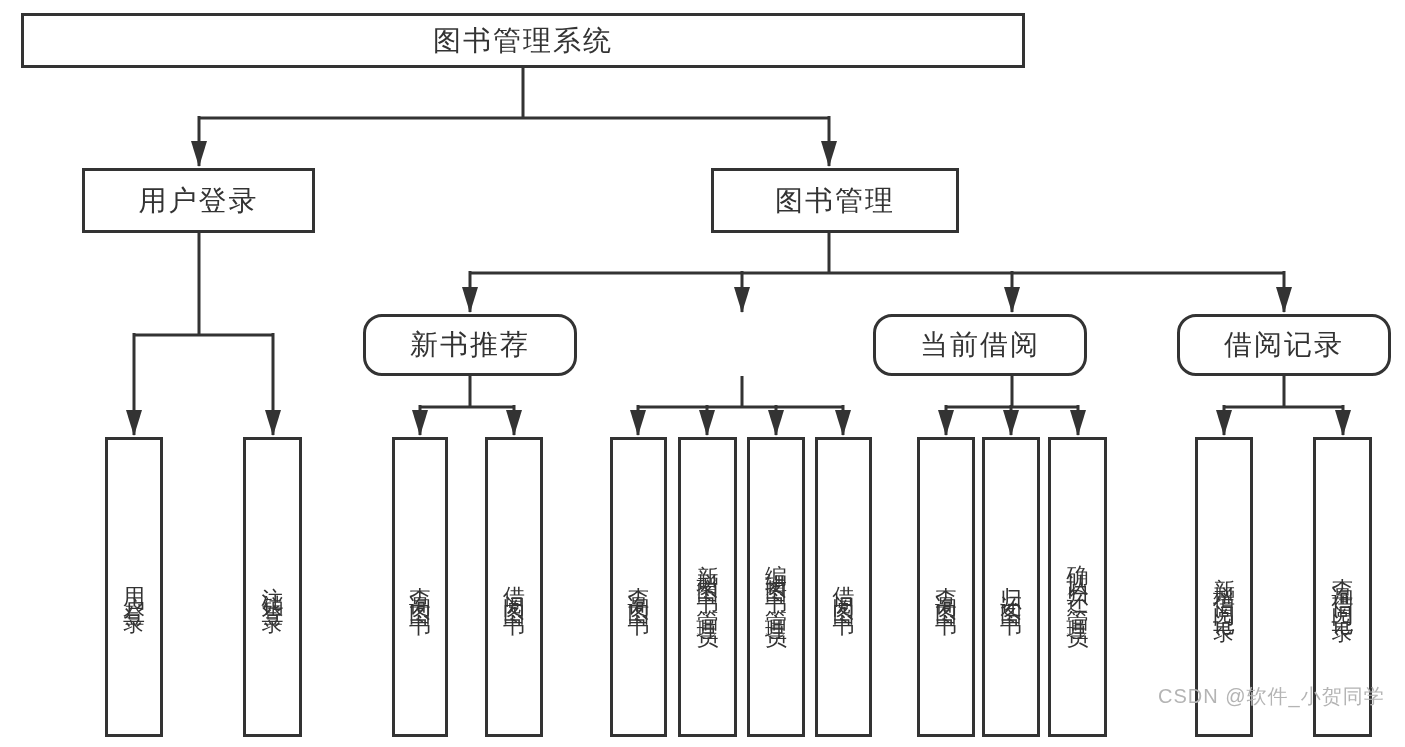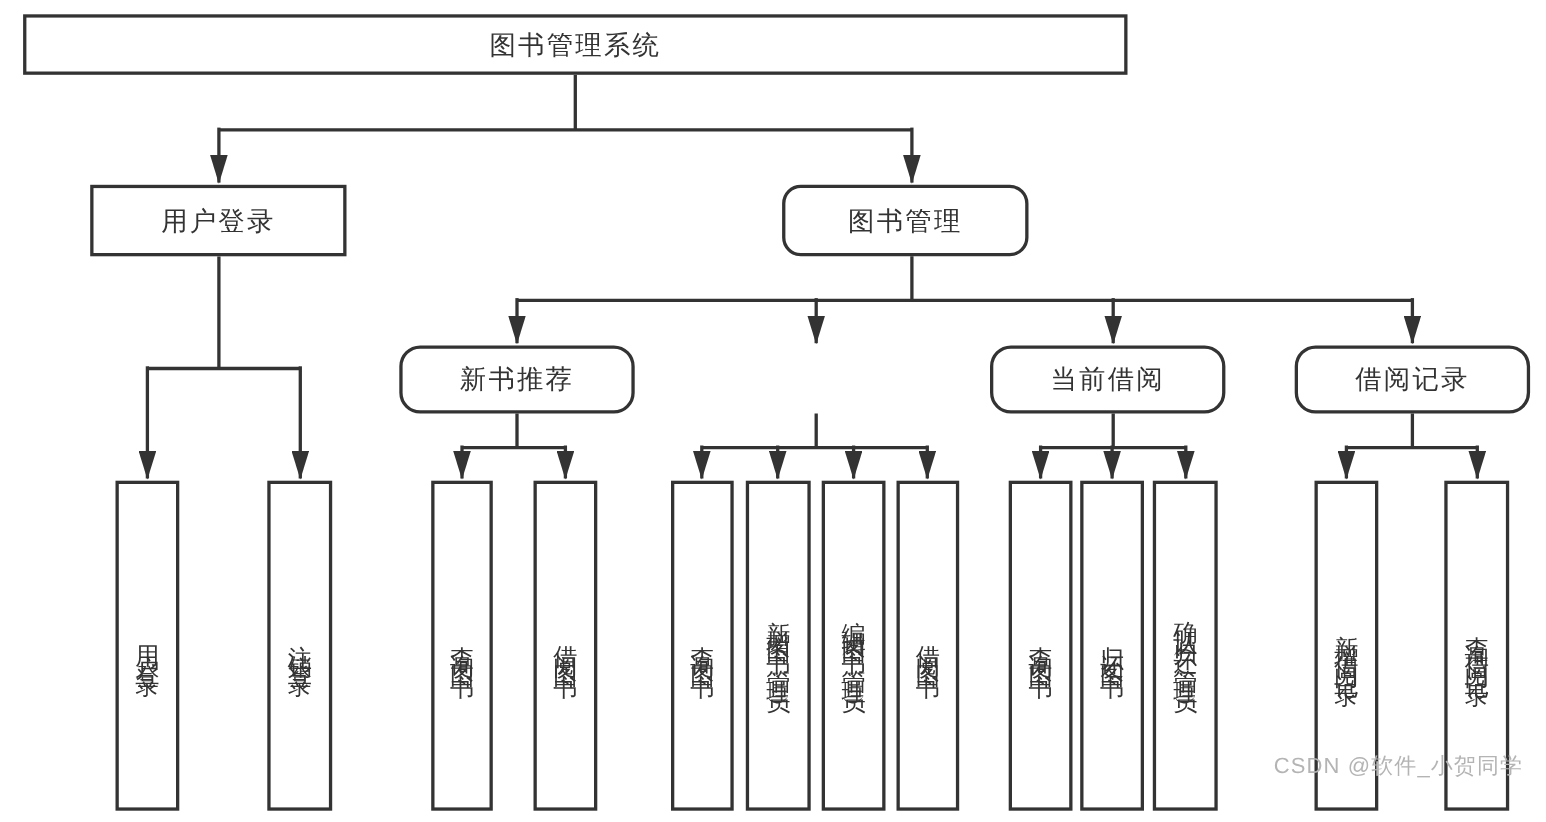--- a/index.html
+++ b/index.html
@@ -8,30 +8,30 @@
     position:relative; width:1405px; height:747px;
     background:var(--bg); font-family:"Liberation Sans", sans-serif;
     overflow:hidden;
   }
   .connectors { position:absolute; left:0; top:0; width:1405px; height:747px; }
   .node {
     position:absolute; box-sizing:border-box;
     border:3px solid var(--line); background:#fff; color:var(--text);
     display:flex; align-items:center; justify-content:center;
   }
-  .h-node { font-size:24px; letter-spacing:2px; white-space:nowrap; }
+  .h-node { font-size:28px; letter-spacing:2px; white-space:nowrap; }
   .v-node .v-label {
     writing-mode:vertical-rl; text-orientation:mixed;
     font-size:22px; letter-spacing:9px; line-height:1;
   }
   .root   { left:21px;  top:13px;  width:1004px; height:55px; }
   .l2-a   { left:82px;  top:168px; width:233px;  height:65px; }
-  .l2-b   { left:711px; top:168px; width:224px;  height:65px;border-radius:17px; }
+  .l2-b   { left:711px; top:168px; width:248px;  height:65px; }
   .l3     { top:314px; height:62px; width:214px;border-radius:19px; }
-  .l3-1 { left:363px; } .l3-2 { left:635px; } .l3-3 { left:900px; } .l3-4 { left:1177px; }
+  .l3-1 { left:363px; } .l3-2 { left:635px; } .l3-3 { left:873px; } .l3-4 { left:1177px; }
   .leaf   { top:437px; height:300px; width:58px; }
   .u1 { left:105px; } .u2 { left:243px; width:59px; }
   .a1 { left:392px; width:56px; } .a2 { left:485px; }
   .b1 { left:610px; width:57px; } .b2 { left:678px; width:59px; }
   .b3 { left:747px; } .b4 { left:815px; width:57px; }
   .c1 { left:917px; } .c2 { left:982px; } .c3 { left:1048px; width:59px; }
   .d1 { left:1195px; } .d2 { left:1313px; width:59px; }
   .watermark {
     position:absolute; left:1158px; top:683px; z-index:10;
     font-size:20px; letter-spacing:1px; color:var(--watermark); white-space:nowrap;

